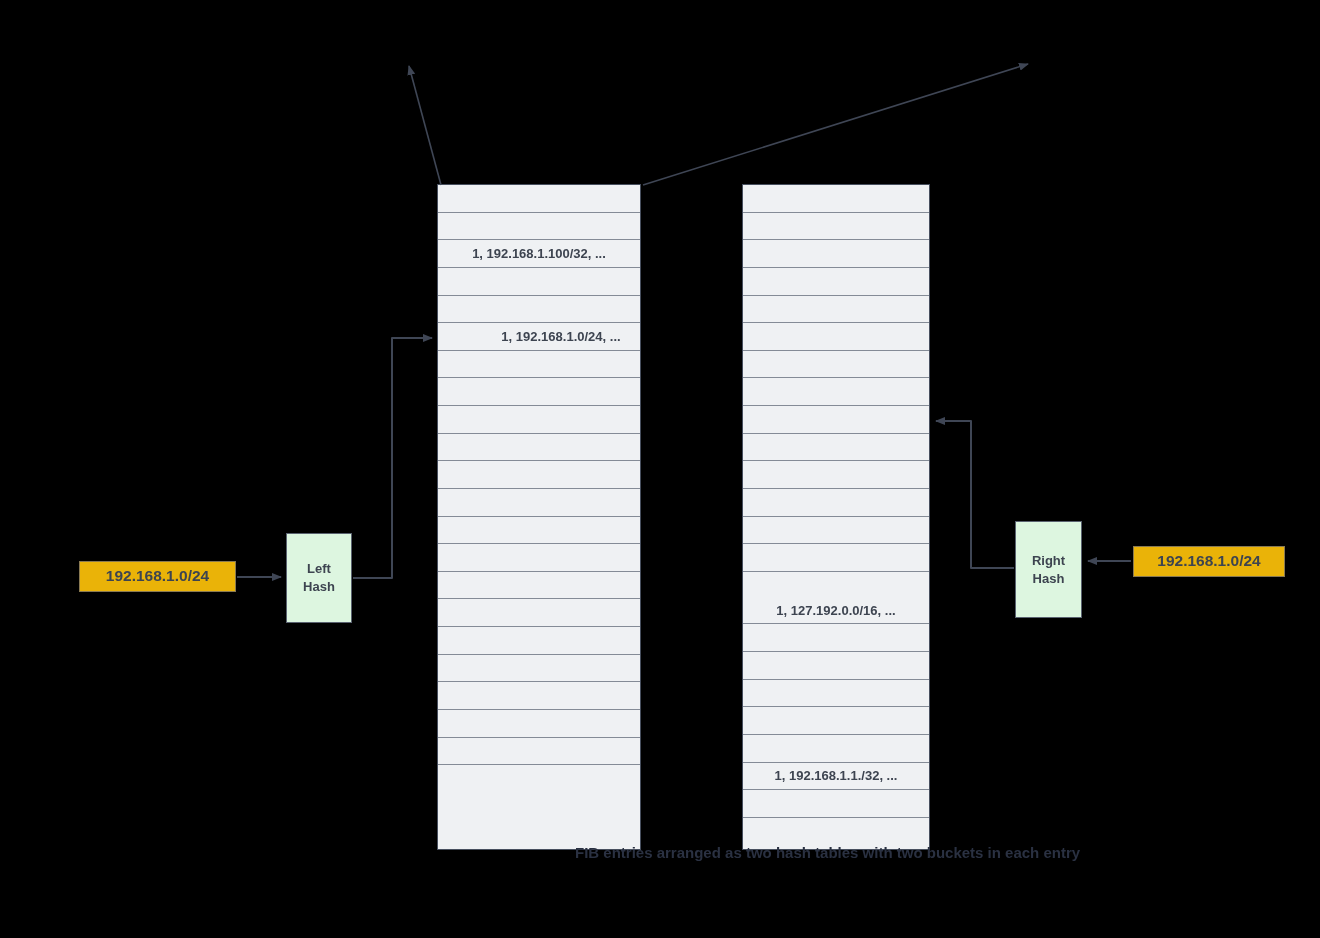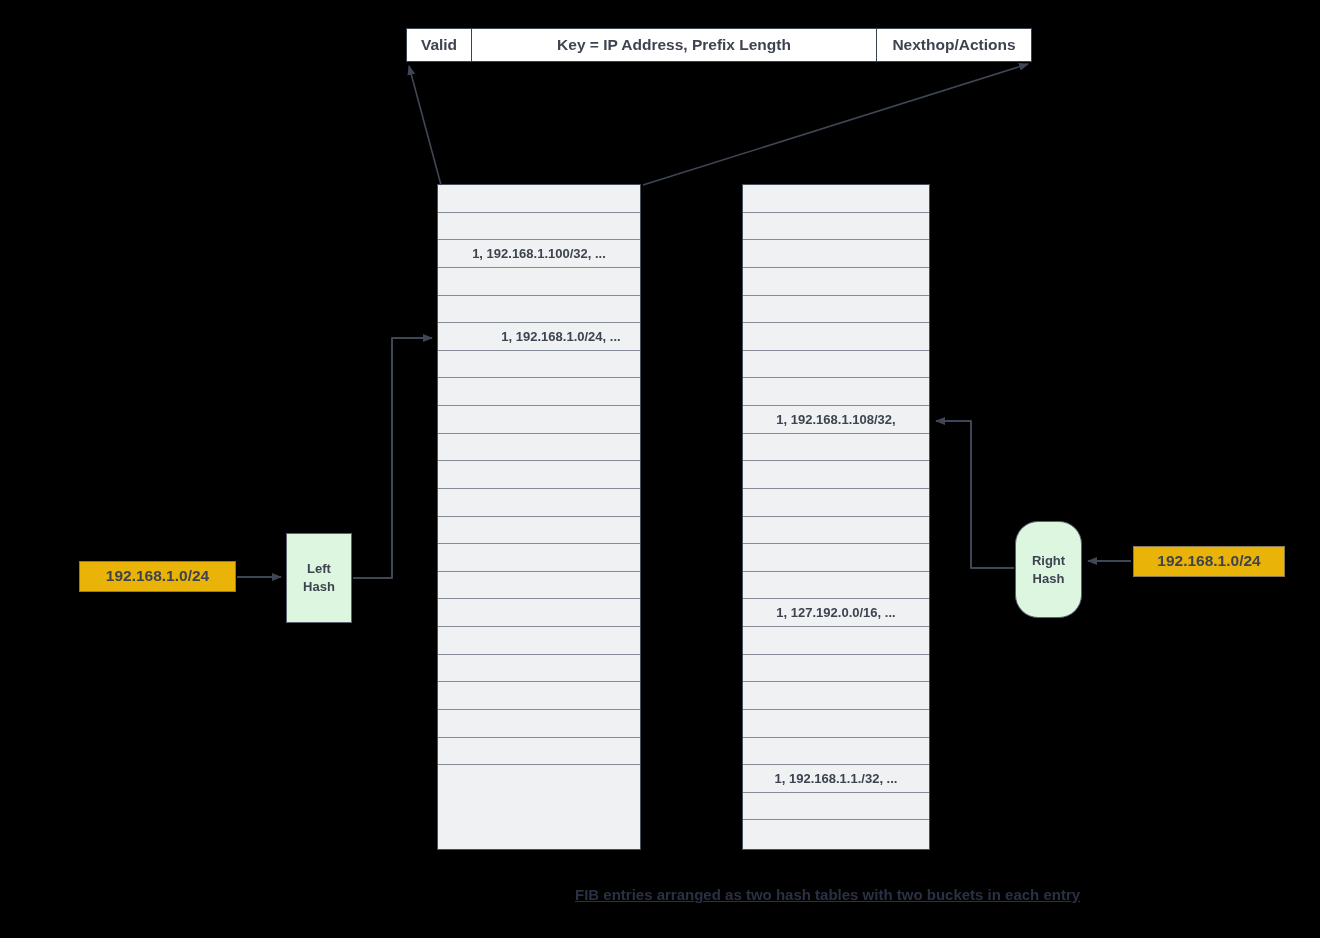--- a/index.html
+++ b/index.html
@@ -36,25 +36,20 @@
            color:#2a3142;white-space:nowrap;}
 
   svg.overlay{position:absolute;left:0;top:0;width:1320px;height:938px;
               pointer-events:none;overflow:visible;}
 </style>
 </head>
 <body>
 
 <div id="canvas">
 
-  <div class="hdr" style="left:406px;top:28px;width:626px;height:34px;">
-    <div class="hdr-cell" style="width:64px;">Valid</div>
-    <div class="hdr-cell sep" style="flex:1;">Key = IP Address, Prefix Length</div>
-    <div class="hdr-cell sep" style="width:155px;">Nexthop/Actions</div>
-  </div>
 
   <div class="tbl" style="left:437px;top:184px;width:204px;height:666px;">
       <div class="trow" style="height: 27.625px;">
         <span></span>
       </div>
       <div class="trow" style="height: 27.625px;">
         <span></span>
       </div>
       <div class="trow" style="height: 27.625px;">
         <span>1, 192.168.1.100/32, ...</span>
@@ -137,41 +132,38 @@
       <div class="trow" style="height: 27.625px;">
         <span></span>
       </div>
       <div class="trow" style="height: 27.625px;">
         <span></span>
       </div>
       <div class="trow" style="height: 27.625px;">
         <span></span>
       </div>
       <div class="trow" style="height: 27.625px;">
-        <span>1, 192.168.1.108/32,</span>
-      </div>
-      <div class="trow" style="height: 27.625px;">
-        <span></span>
-      </div>
-      <div class="trow" style="height: 27.625px;">
-        <span></span>
-      </div>
-      <div class="trow" style="height: 27.625px;">
-        <span></span>
-      </div>
-      <div class="trow" style="height: 27.625px;">
-        <span></span>
-      </div>
-      <div class="trow" style="height: 27.625px;">
-        <span></span>
-      </div>
-      <div class="trow" style="height: 27.625px;">
-        <span></span>
-      </div>
-      <div class="trow" style="height: 27.625px;">
+        <span></span>
+      </div>
+      <div class="trow" style="height: 27.625px;">
+        <span></span>
+      </div>
+      <div class="trow" style="height: 27.625px;">
+        <span></span>
+      </div>
+      <div class="trow" style="height: 27.625px;">
+        <span></span>
+      </div>
+      <div class="trow" style="height: 27.625px;">
+        <span></span>
+      </div>
+      <div class="trow" style="height: 27.625px;">
+        <span></span>
+      </div>
+      <div class="trow" style="height: 27.625px; margin-top: 25px;">
         <span>1, 127.192.0.0/16, ...</span>
       </div>
       <div class="trow" style="height: 27.625px;">
         <span></span>
       </div>
       <div class="trow" style="height: 27.625px;">
         <span></span>
       </div>
       <div class="trow" style="height: 27.625px;">
         <span></span>
@@ -191,34 +183,34 @@
       <div class="trow" style="height: 27.625px;">
         <span></span>
       </div>
     </div>
 
   <div class="box hash" style="left:286px;top:533px;width:66px;height:90px;">
     <div>Left</div>
     <div>Hash</div>
   </div>
 
-  <div class="box hash" style="left:1015px;top:521px;width:67px;height:97px;border-radius:23px;">
+  <div class="box hash" style="left:1015px;top:521px;width:67px;height:97px;">
     <div>Right</div>
     <div>Hash</div>
   </div>
 
   <div class="box inp" style="left:79px;top:561px;width:157px;height:31px;">
     <div>192.168.1.0/24</div>
   </div>
 
   <div class="box inp" style="left:1133px;top:546px;width:152px;height:31px;">
     <div>192.168.1.0/24</div>
   </div>
 
-  <div class="caption" style="left:575px;top:886px;text-decoration:underline;">FIB entries arranged as two hash tables with two buckets in each entry</div>
+  <div class="caption" style="left:575px;top:844px;">FIB entries arranged as two hash tables with two buckets in each entry</div>
 
   <svg class="overlay" viewBox="0 0 1320 938">
     <defs>
       <marker id="ah" markerWidth="10" markerHeight="8" refX="9" refY="4" orient="auto" markerUnits="userSpaceOnUse">
         <path d="M0,0 L10,4 L0,8 z" fill="#3f4655"></path>
       </marker>
     </defs>
 
     <path d="M441,185 L409,66" stroke="#3f4655" stroke-width="1.6" fill="none" marker-end="url(#ah)"></path>
 

